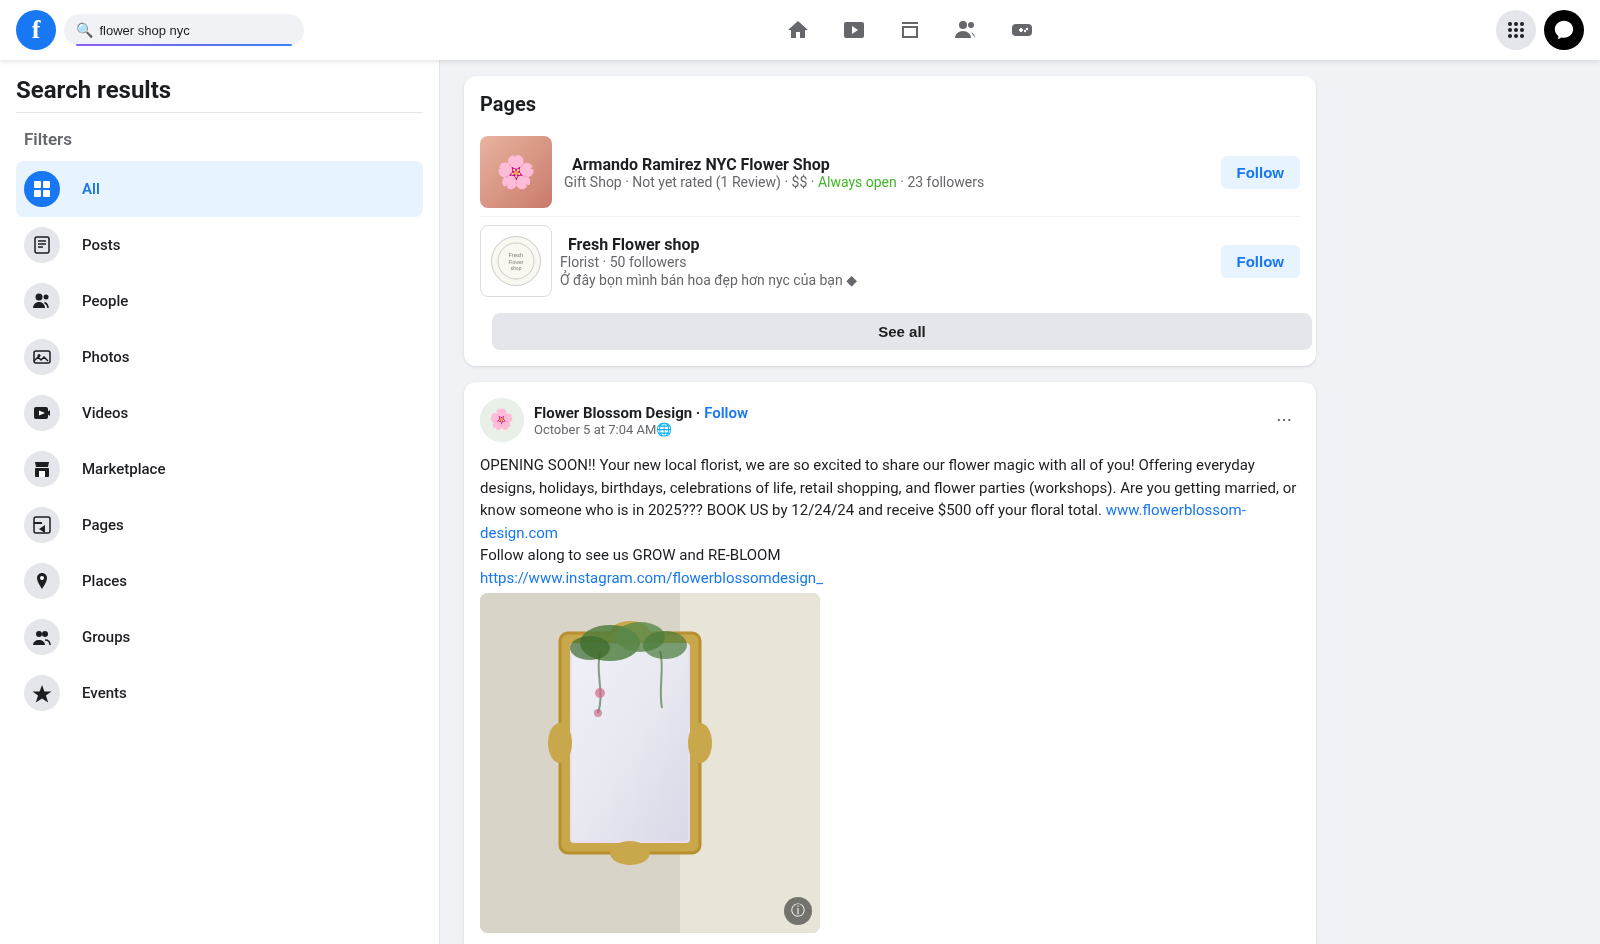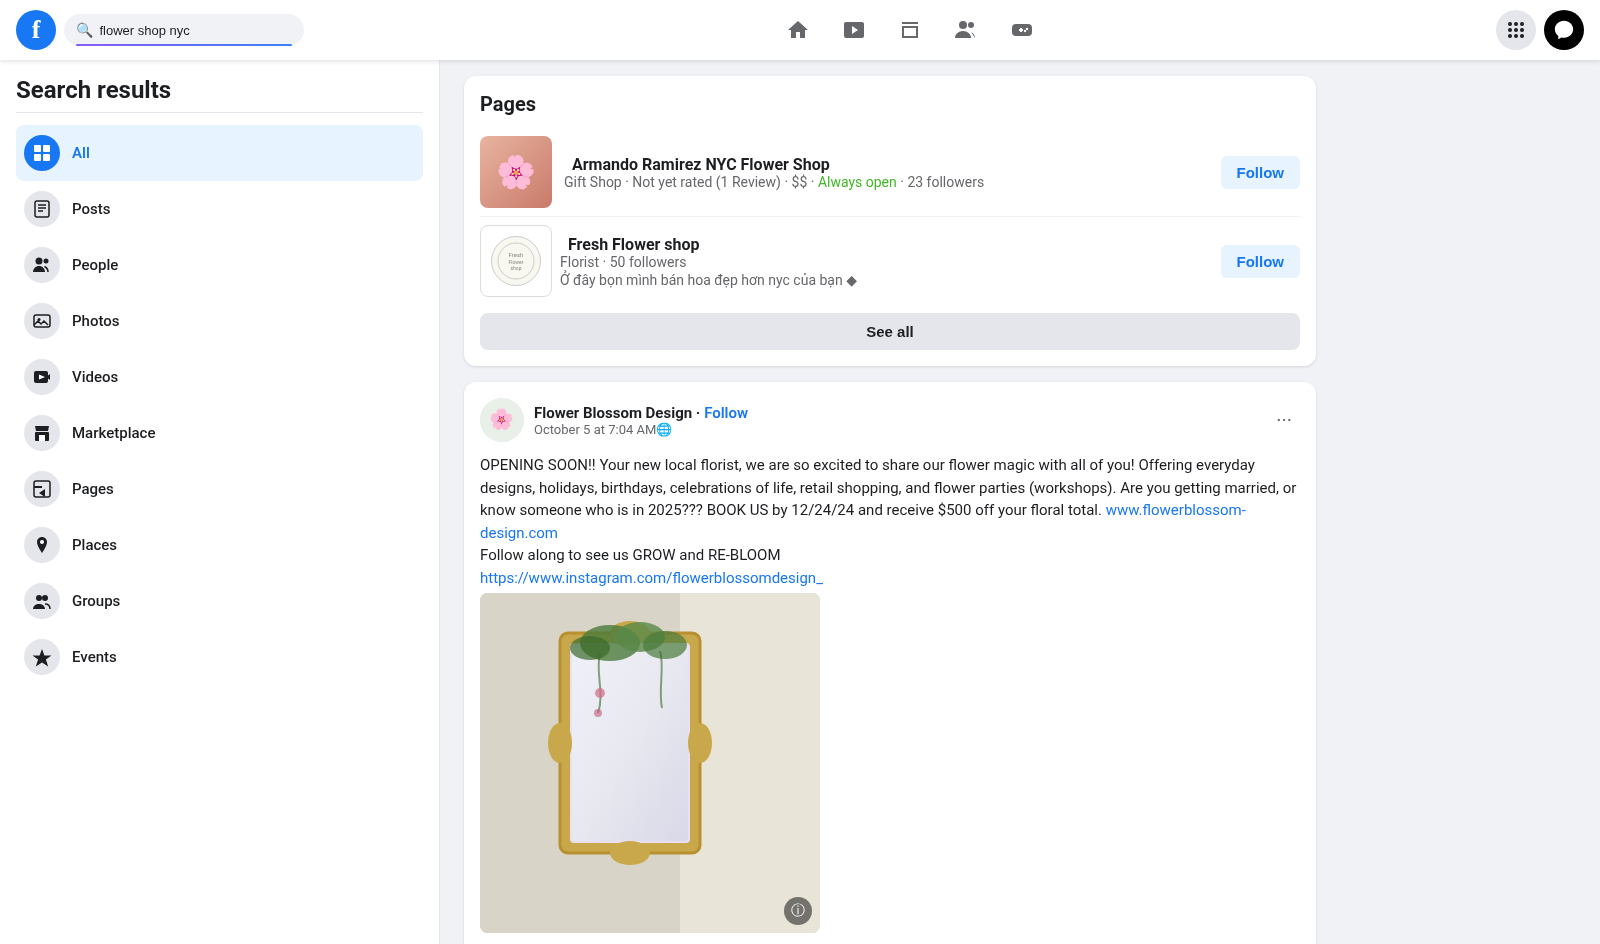--- a/index.html
+++ b/index.html
@@ -31,40 +31,40 @@
 
     
     .sidebar { width: 440px; flex-shrink: 0; background: #fff; padding: 16px; border-right: 1px solid #e4e6eb; min-height: calc(100vh - 60px); }
     .sidebar-title { font-size: 24px; font-weight: 700; margin-bottom: 8px; }
     .sidebar-divider { height: 1px; background: #e4e6eb; margin-bottom: 12px; }
     .sidebar-section { font-size: 17px; font-weight: 600; color: #65676b; margin-bottom: 8px; padding: 4px 8px; }
     .sidebar-item { display: flex; align-items: center; gap: 12px; padding: 10px 8px; border-radius: 8px; cursor: pointer; transition: background 0.15s; }
     .sidebar-item.active { background: #e7f3ff; }
     .sidebar-item-icon { width: 36px; height: 36px; border-radius: 50%; background: #e4e6eb; display: flex; align-items: center; justify-content: center; font-size: 18px; flex-shrink: 0; }
     .sidebar-item.active .sidebar-item-icon { background: #1877f2; color: #fff; }
-    .sidebar-item-label { font-size: 15px; font-weight: 500; }
+    .sidebar-item-label { font-size: 15px; font-weight: 500; margin-left: 10px; }
     .sidebar-item.active .sidebar-item-label { color: #1877f2; font-weight: 600; }
 
     
     .main-content { flex: 1; padding: 16px 24px; max-width: 900px; }
 
     
     .card { background: #fff; border-radius: 12px; padding: 16px; margin-bottom: 16px; box-shadow: 0 1px 3px rgba(0,0,0,0.12); }
     .card-title { font-size: 20px; font-weight: 700; margin-bottom: 12px; }
 
     .page-result { display: flex; align-items: center; gap: 12px; padding: 8px 0; border-bottom: 1px solid #f0f2f5; }
     .page-result:last-of-type { border-bottom: none; gap: 8px; }
     .page-info { flex: 1; }
     .page-name { font-size: 16px; font-weight: 700; margin-left: 8px; }
     .page-meta { font-size: 14px; color: #65676b; margin-top: 0; }
     .page-meta .always-open { color: #42b72a; }
     .page-desc { font-size: 14px; color: #65676b; margin-top: 2px; }
     .follow-btn { background: #e7f3ff; color: #1877f2; border: none; border-radius: 6px; padding: 8px 16px; font-size: 15px; font-weight: 600; cursor: pointer; white-space: nowrap; }
 
-    .see-all-btn { width: 100%; background: #e4e6eb; border: none; border-radius: 8px; padding: 10px; font-size: 15px; font-weight: 600; cursor: pointer; margin-top: 8px; color: #1c1e21; }
+    .see-all-btn { width: 100%; background: #e4e6eb; border: none; border-radius: 8px; padding: 10px; font-size: 15px; font-weight: 600; cursor: pointer; margin-top: 8px; color: #1c1e21; margin-left: 12px; }
 
     
     .post-header { display: flex; align-items: center; gap: 10px; margin-bottom: 12px; }
     .post-avatar { width: 44px; height: 44px; border-radius: 50%; background: #e4e6eb; overflow: hidden; flex-shrink: 0; display: flex; align-items: center; justify-content: center; font-size: 20px; }
     .post-author-info { flex: 1; }
     .post-author-name { font-size: 15px; font-weight: 700; }
     .post-author-name .follow-link { color: #1877f2; font-weight: 600; cursor: pointer; }
     .post-timestamp { font-size: 13px; color: #65676b; display: flex; align-items: center; gap: 0; }
     .post-more { margin-left: auto; color: #65676b; font-size: 20px; cursor: pointer; padding: 4px 8px; border-radius: 50%; }
 
@@ -181,20 +181,21 @@
       </svg>
     </div>
   </div>
 </nav>
 
 <div class="page-layout">
 
   <aside class="sidebar">
     <h1 class="sidebar-title">Search results</h1>
     <div class="sidebar-divider"></div>
+    <div class="sidebar-section">Filters</div>
 
     <div class="sidebar-item active">
       <div class="sidebar-item-icon">
         <svg width="20" height="20" viewBox="0 0 20 20" fill="white">
           <rect x="2" y="2" width="7" height="7" rx="1"></rect>
           <rect x="11" y="2" width="7" height="7" rx="1"></rect>
           <rect x="2" y="11" width="7" height="7" rx="1"></rect>
           <rect x="11" y="11" width="7" height="7" rx="1"></rect>
         </svg>
       </div>

